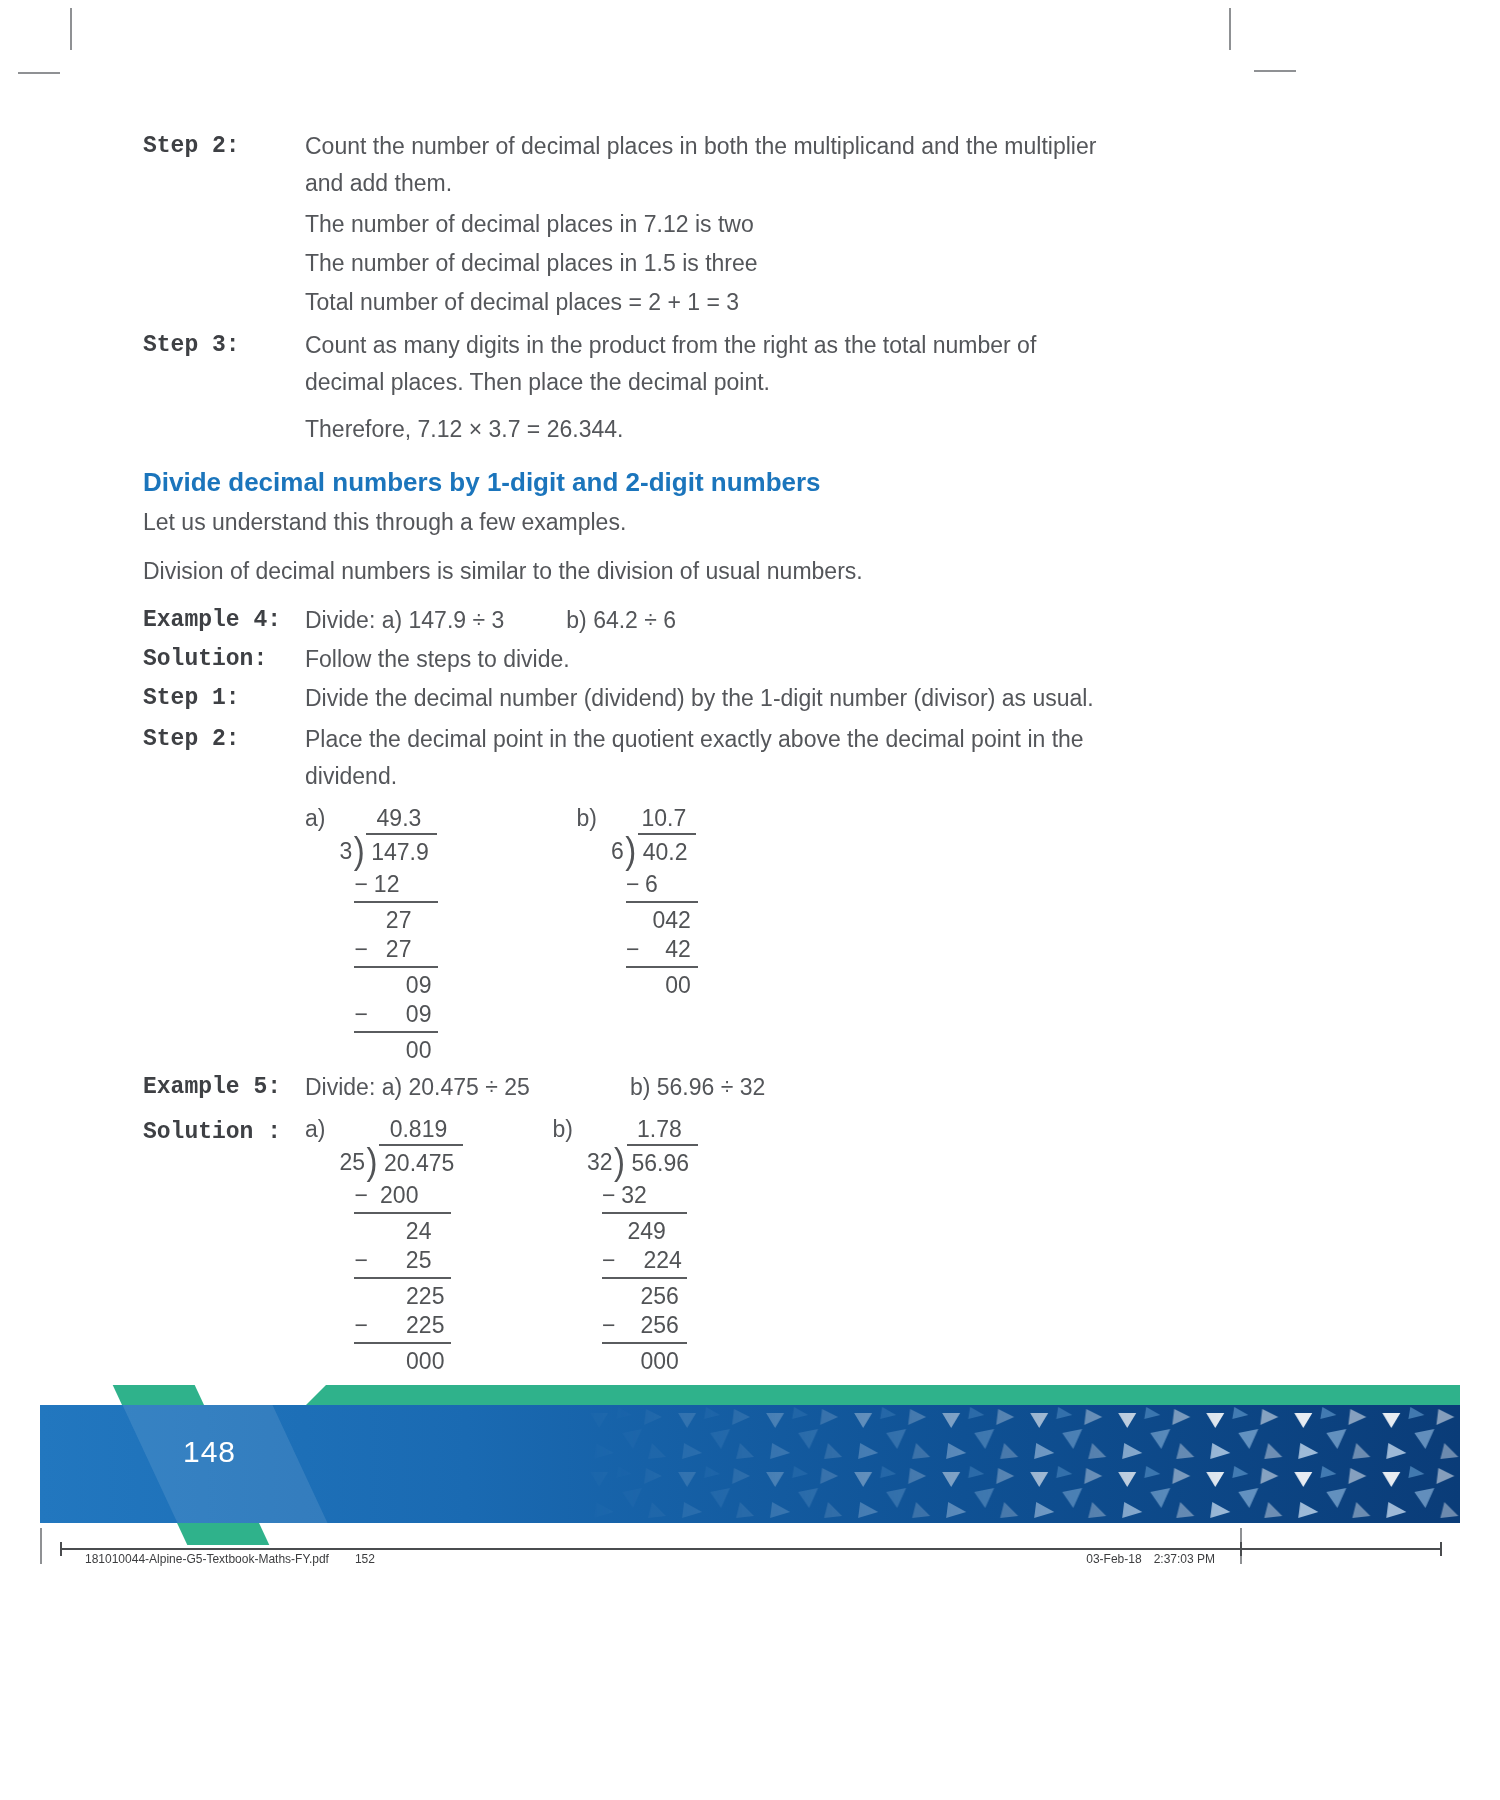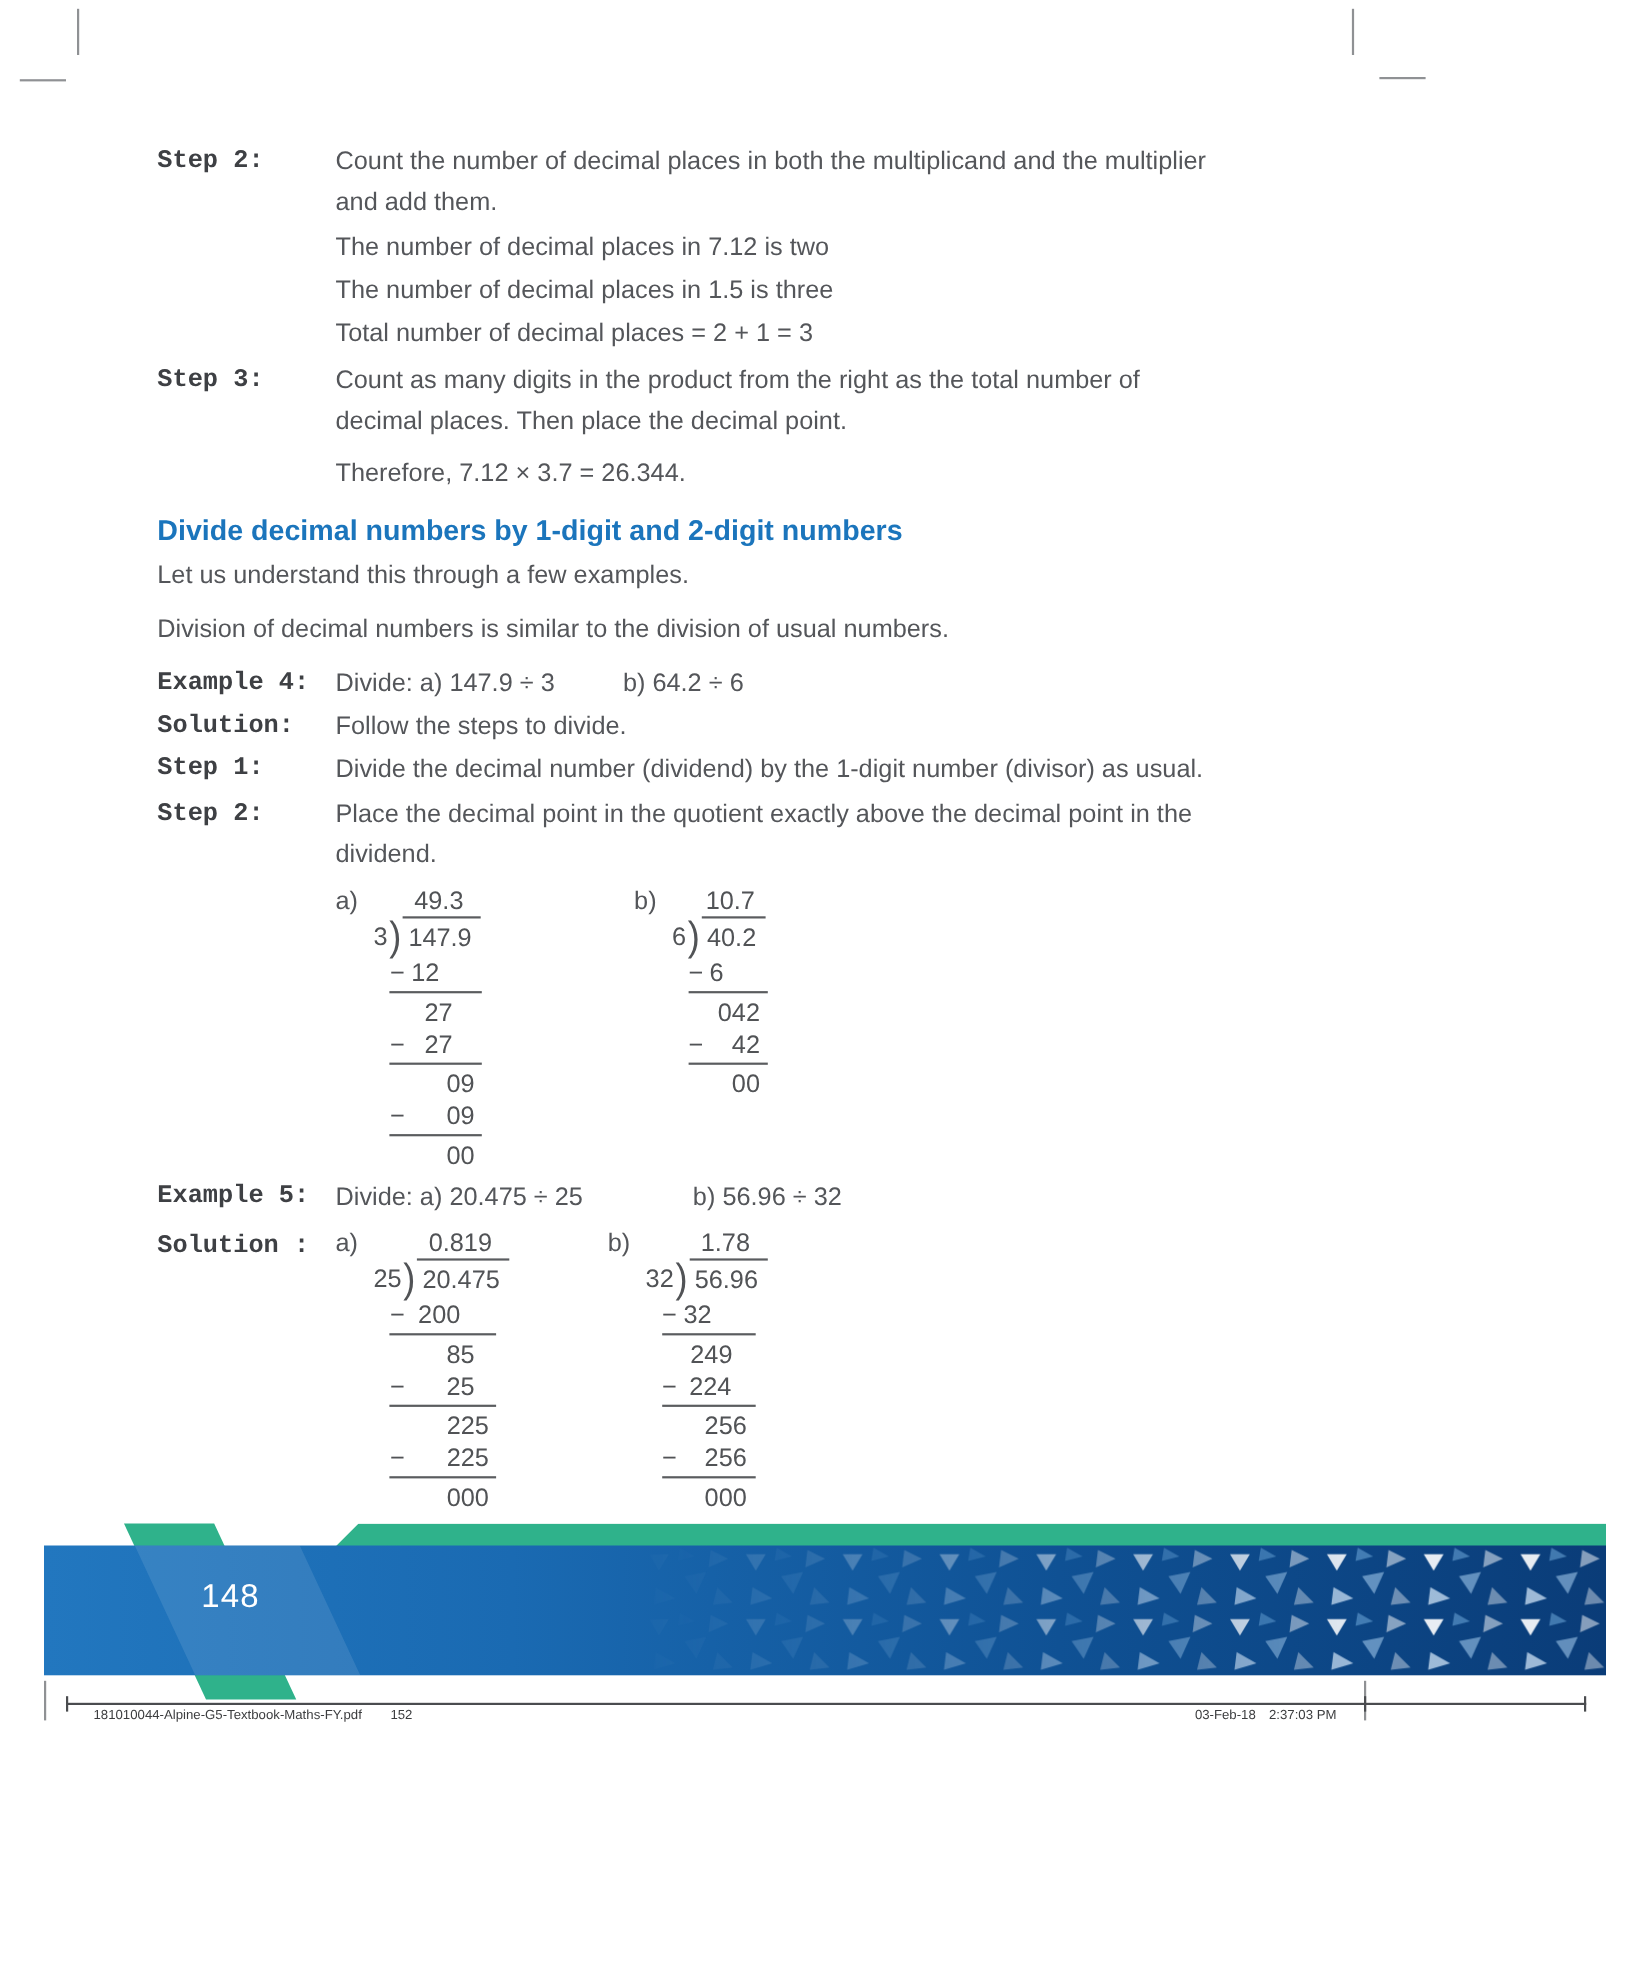--- a/index.html
+++ b/index.html
@@ -226,21 +226,21 @@
               <span class="dvd">20.475</span>
             </div>
             <div class="steps">
               <div class="srow">
                   <span class="mn">−</span>
                   <span class="nm" style="margin-right:33px">200</span>
                 </div>
               <div class="rul"></div>
               <div class="srow">
                   <span class="mn"></span>
-                  <span class="nm" style="margin-right:20px">85</span>
+                  <span class="nm" style="margin-right:20px">24</span>
                 </div>
               <div class="srow">
                   <span class="mn">−</span>
                   <span class="nm" style="margin-right:20px">25</span>
                 </div>
               <div class="rul"></div>
               <div class="srow">
                   <span class="mn"></span>
                   <span class="nm" style="margin-right:7px">225</span>
                 </div>
@@ -273,21 +273,21 @@
                   <span class="mn">−</span>
                   <span class="nm" style="margin-right:40px">32</span>
                 </div>
               <div class="rul"></div>
               <div class="srow">
                   <span class="mn"></span>
                   <span class="nm" style="margin-right:21px">249</span>
                 </div>
               <div class="srow">
                   <span class="mn">−</span>
-                  <span class="nm" style="margin-right:22px">224</span>
+                  <span class="nm" style="margin-right:5px">224</span>
                 </div>
               <div class="rul"></div>
               <div class="srow">
                   <span class="mn"></span>
                   <span class="nm" style="margin-right:8px">256</span>
                 </div>
               <div class="srow">
                   <span class="mn">−</span>
                   <span class="nm" style="margin-right:8px">256</span>
                 </div>

